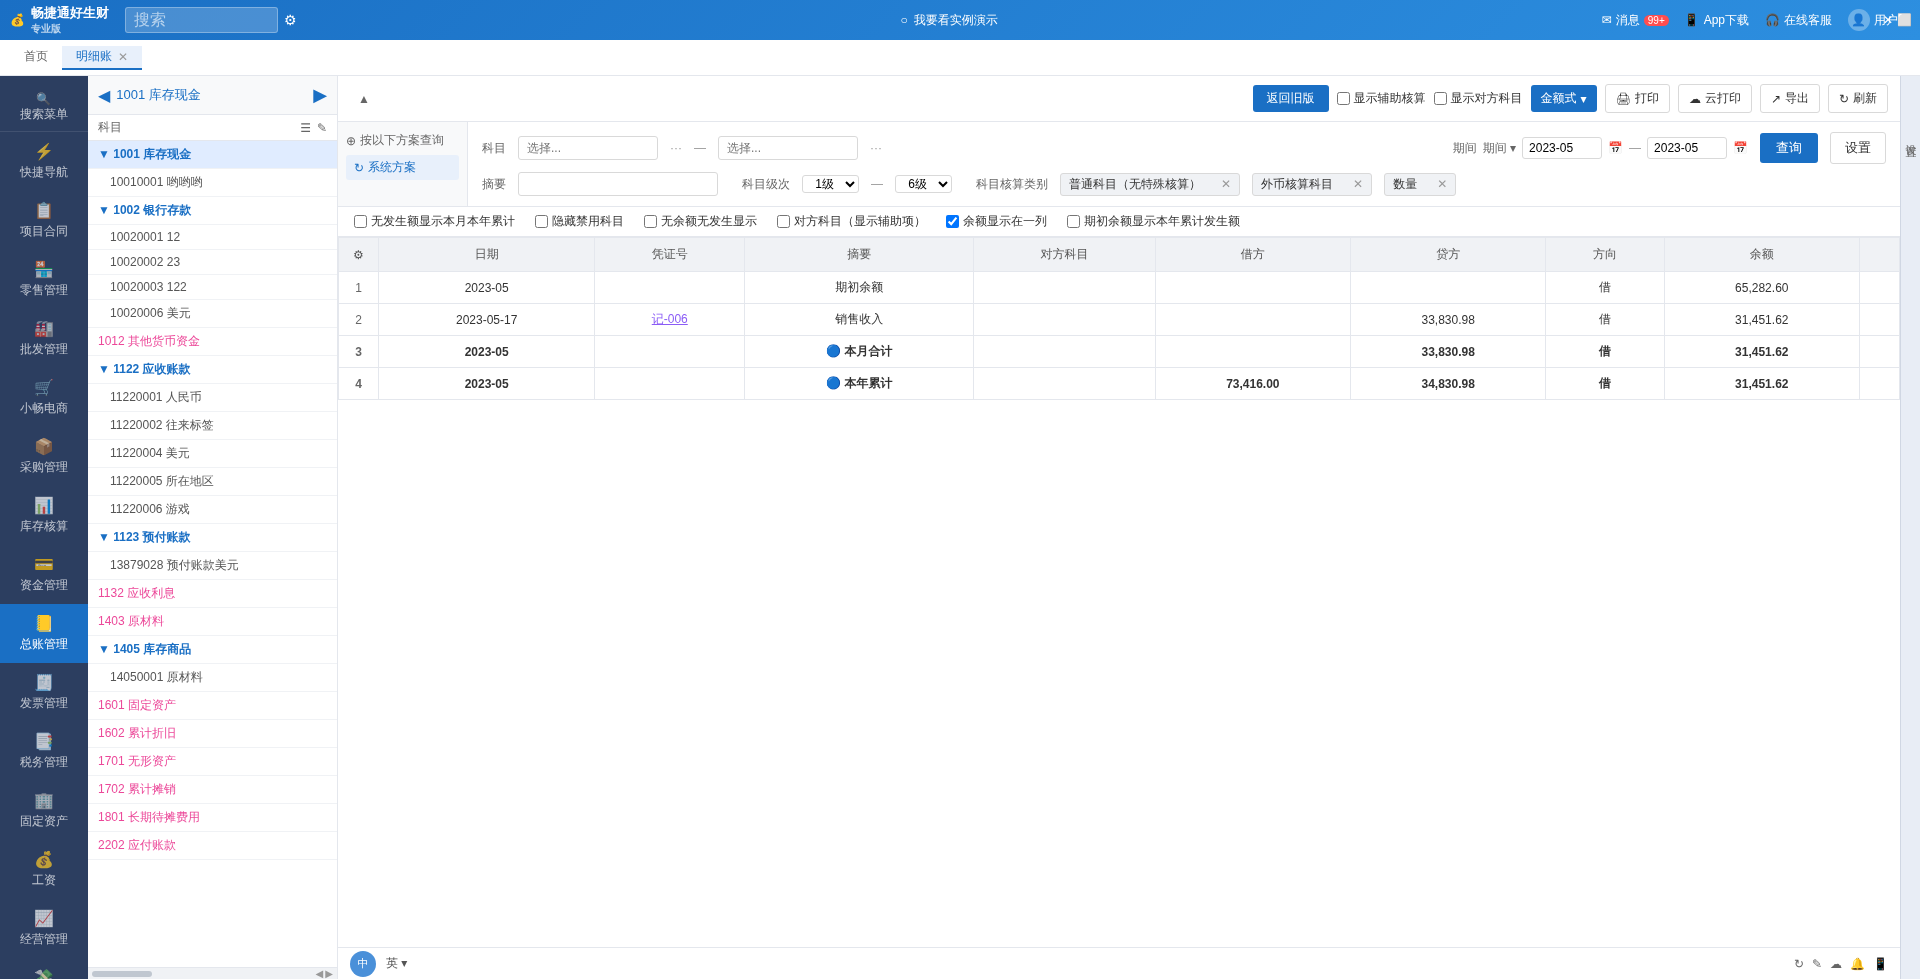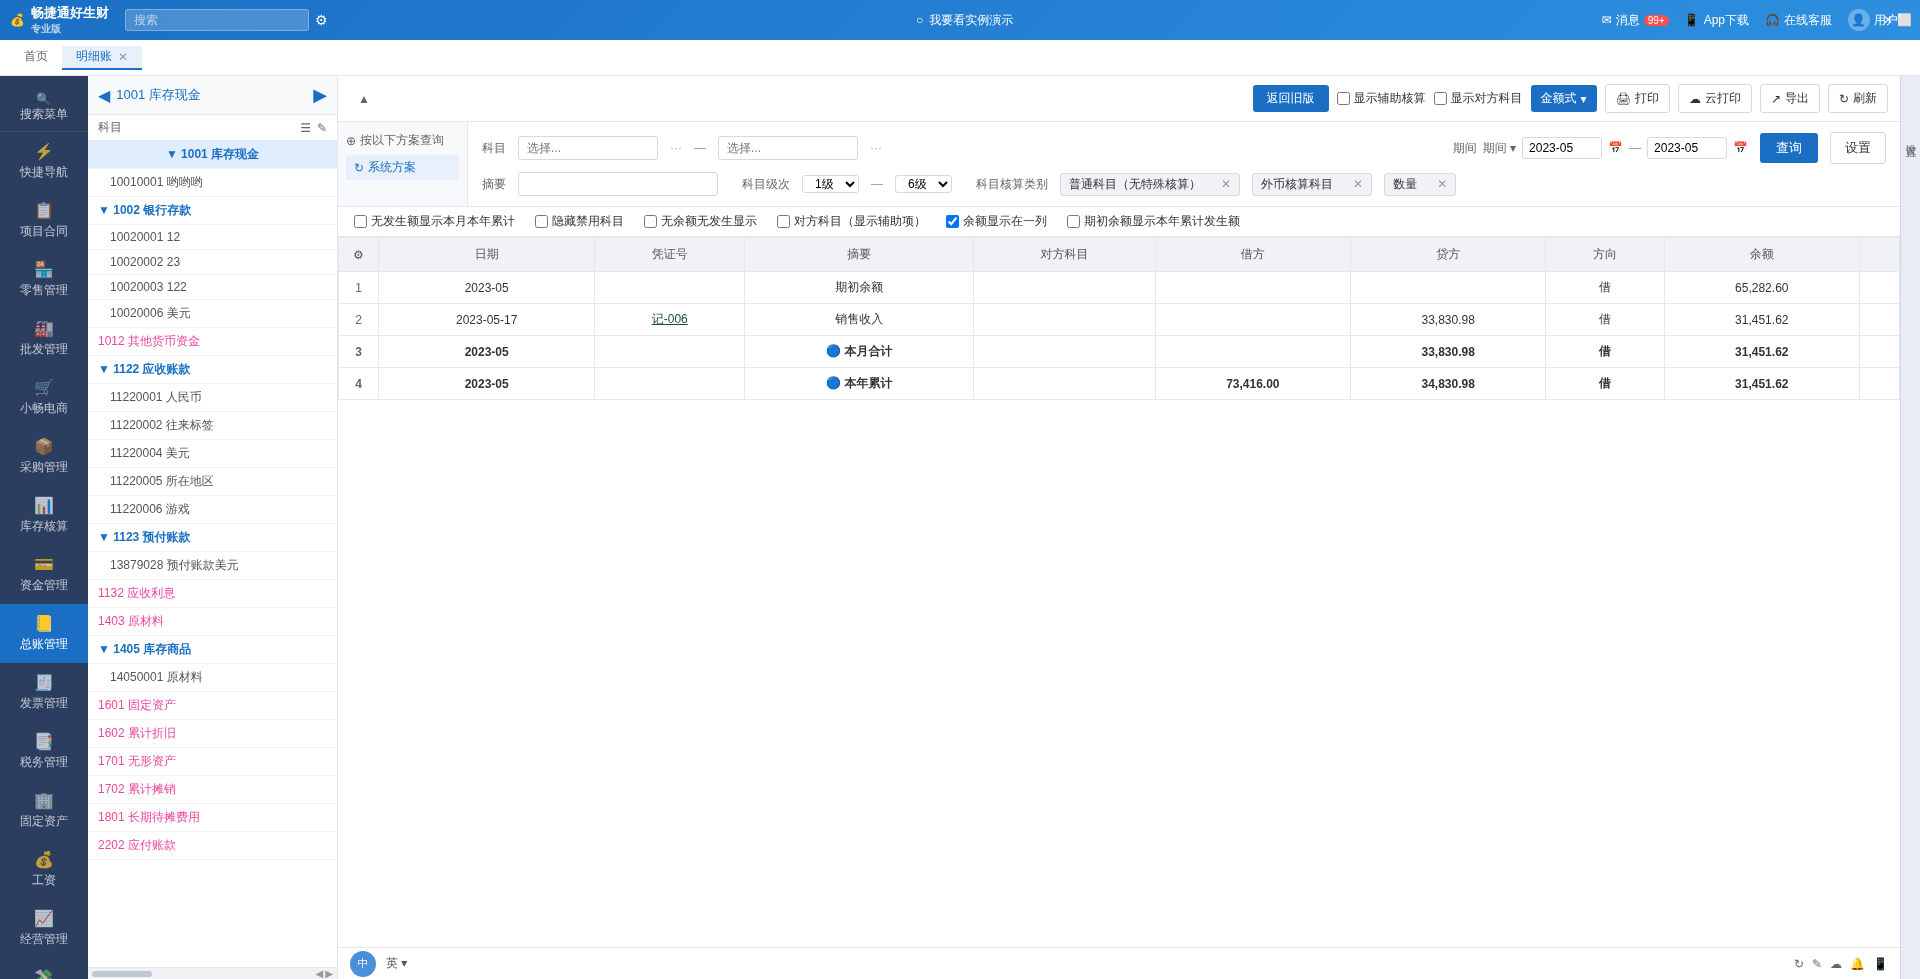--- a/index.html
+++ b/index.html
@@ -22,22 +22,22 @@
       font-size: 13px;
       font-weight: bold;
       margin-right: 10px;
     }
     .top-bar-search {
       background: rgba(255,255,255,0.2);
       border: 1px solid rgba(255,255,255,0.3);
       border-radius: 3px;
       padding: 3px 8px;
       color: white;
-      width: 184px;
-      font-size: 12px;
+      width: 153px;
+      font-size: 16px;
     }
     .top-bar-search::placeholder { color: rgba(255,255,255,0.6); }
     .top-bar-center {
       flex: 1;
       display: flex;
       align-items: center;
       justify-content: center;
       gap: 6px;
       font-size: 12px;
       cursor: pointer;
@@ -183,21 +183,21 @@
       overflow-y: auto;
     }
     .tree-item {
       padding: 5px 10px;
       cursor: pointer;
       font-size: 12px;
       color: #ec4899;
       border-bottom: 1px solid #f0f2f5;
       white-space: nowrap;
     }
-    .tree-item.selected { background: #e0ecff; color: #1a6fc4; text-align: center; }
+    .tree-item.selected { background: #e0ecff; color: #1a6fc4; }
     .tree-item.parent { font-weight: bold; color: #1a6fc4; }
     .tree-item.child { padding-left: 22px; color: #555; }
     
     
     .right-panel {
       flex: 1;
       display: flex;
       flex-direction: column;
       background: #f5f7fa;
       overflow: hidden;
@@ -263,20 +263,21 @@
       padding: 4px 8px;
       font-size: 12px;
       width: 120px;
     }
     .filter-select {
       border: 1px solid #d9d9d9;
       border-radius: 3px;
       padding: 0 8px;
       font-size: 12px;
       background: white;
+      text-align: right;
     }
     .tag {
       background: #f0f2f5;
       border: 1px solid #d9d9d9;
       border-radius: 3px;
       padding: 2px 8px;
       font-size: 12px;
       display: flex;
       align-items: center;
       gap: 20px;
@@ -318,21 +319,21 @@
     }
     thead th:first-child { width: 40px; }
     tbody td {
       border: 1px solid #e4e7ed;
       padding: 7px 10px;
       font-size: 12px;
       text-align: center;
     }
     tbody tr.bold td { font-weight: bold; }
     .row-num { color: #666; }
-    .link-text { color: #14532d; text-decoration: underline; cursor: pointer; text-align: center; }
+    .link-text { color: #8b5cf6; text-decoration: underline; cursor: pointer; text-align: center; }
     
     
     .bottom-bar {
       height: 32px;
       background: #fff;
       border-top: 1px solid #e4e7ed;
       display: flex;
       align-items: center;
       padding: 0 12px;
       justify-content: space-between;

